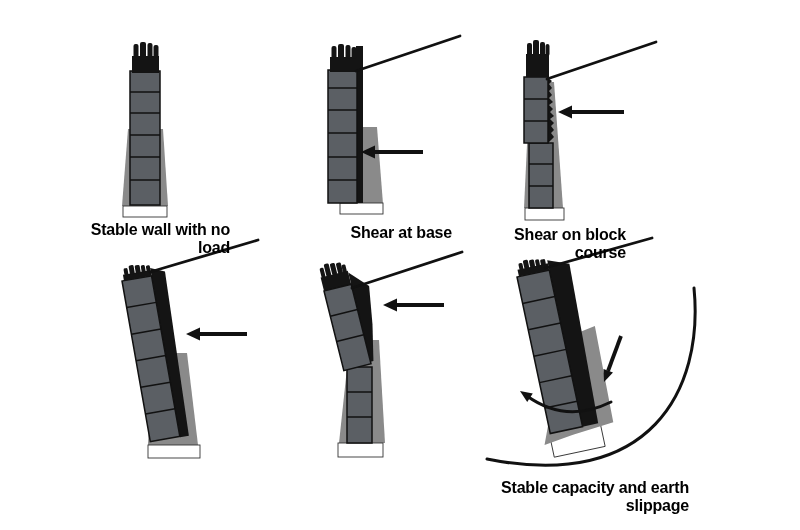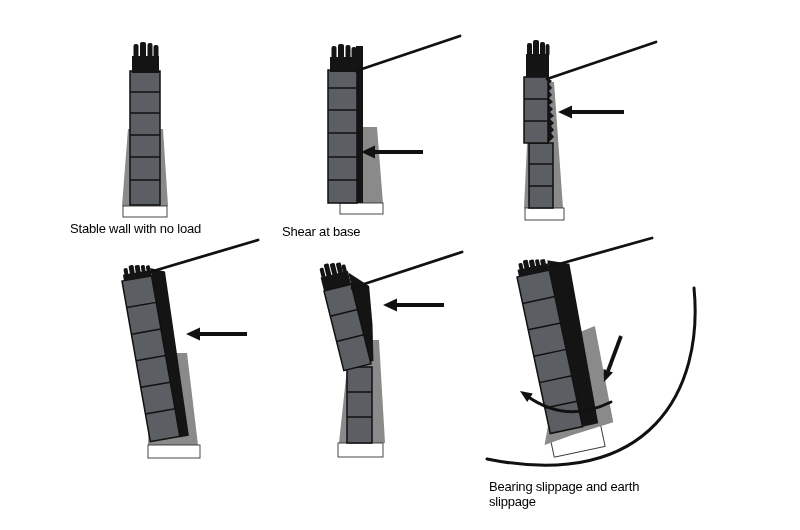--- a/index.html
+++ b/index.html
@@ -1,18 +1,18 @@
 <!DOCTYPE html>
 <html style="--block: #5b5f64; --earth: #8a8a8a; --dark: #141414; --footing: #ffffff; --line: #111111; --background: #ffffff;"><head>
 <meta charset="utf-8">
 <style>
   html,body{margin:0;padding:0;}
   body{width:800px;height:530px;background:var(--background,#fff);font-family:"Liberation Sans",sans-serif;}
   #canvas{position:relative;width:800px;height:530px;overflow:hidden;}
-  .caption{position:absolute;text-align:left;font-size:13px;font-weight:400;color:#000;letter-spacing:-0.2px;}
+  .caption{position:absolute;text-align:right;font-size:16px;font-weight:700;color:#000;letter-spacing:-0.2px;}
   .blk{fill:var(--block);stroke:#111;stroke-width:1.5;}
   .sep{stroke:#111;stroke-width:1.5;}
   .earth{fill:var(--earth);stroke:none;}
   .footing{fill:var(--footing);stroke:#333;stroke-width:0.9;}
   .dark{fill:var(--dark);stroke:none;}
   .lline{stroke:var(--line);stroke-width:2.8;fill:none;stroke-linecap:round;}
   .arrow{stroke:var(--line);stroke-width:3.8;fill:none;}
   .head{fill:var(--line);stroke:none;}
   .arc{stroke:var(--line);stroke-width:3;fill:none;stroke-linecap:round;}
 </style>
@@ -173,15 +173,16 @@
     <line class="lline" x1="545" y1="268" x2="652" y2="238"></line>
     <line class="arrow" x1="621" y1="336" x2="608" y2="371"></line>
     <polygon class="head" points="604,382 613,372.4 603.5,368.9"></polygon>
     <path class="arc" d="M 611,402 Q 566,424 527,396"></path>
     <polygon class="head" points="520,391 532.8,393.6 527.2,401.9"></polygon>
     <path class="arc" d="M 694,288 C 704,390 650,492 487,459"></path>
   </g>
 </svg>
 
 <div class="caption" style="left:70px;top:221px;width:160px;">Stable wall with no load</div>
-<div class="caption" style="left:282px;top:224px;width:160px;">Shear at base</div>
-<div class="caption" style="left:489px;top:479px;width:200px;">Bearing slippage and earth slippage</div>
+<div class="caption" style="left:292px;top:224px;width:160px;">Shear at base</div>
+<div class="caption" style="left:466px;top:226px;width:160px;">Shear on block course</div>
+<div class="caption" style="left:489px;top:479px;width:200px;">Stable capacity and earth slippage</div>
 </div>
 
 </body></html>

